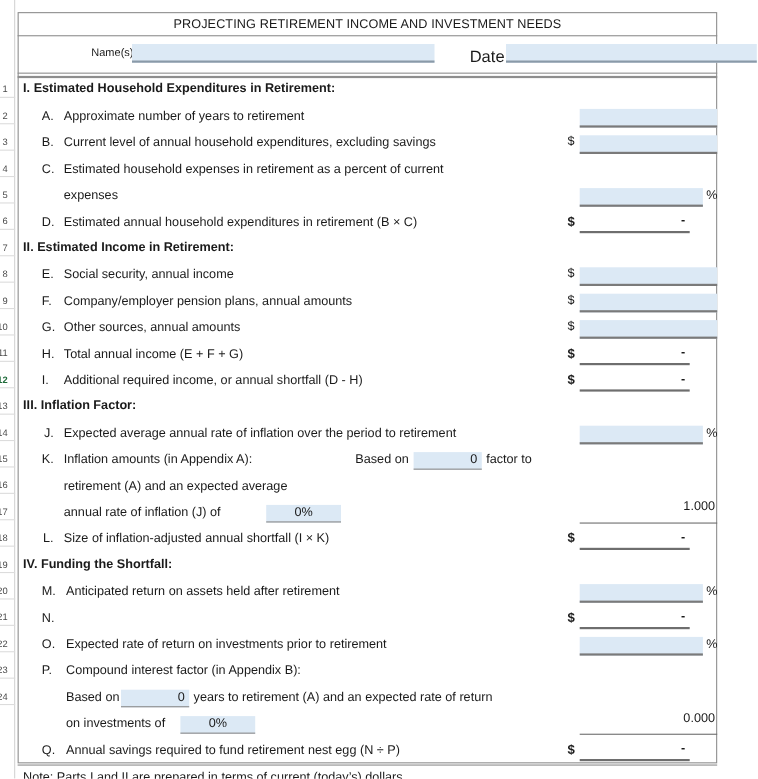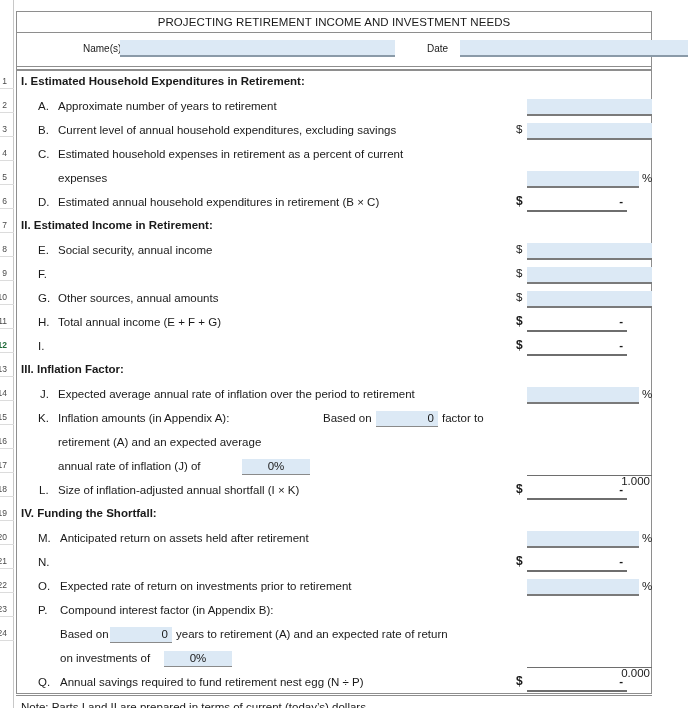--- a/index.html
+++ b/index.html
@@ -131,21 +131,21 @@
     width: 275px;
     height: 17px;
     background: #dce9f5;
     border-bottom: 2px solid #8a9aa8;
     box-sizing: border-box;
   }
   .lbl-date {
     position: absolute;
     left: 411px;
     top: 10px;
-    font-size: 10px;
+    font-size: 15px;
   }
   .fld-date {
     position: absolute;
     left: 444px;
     top: 7px;
     width: 228px;
     height: 17px;
     background: #dce9f5;
     border-bottom: 2px solid #8a9aa8;
     box-sizing: border-box;
@@ -229,21 +229,21 @@
     text-align: right;
   }
   .calc-line {
     position: absolute;
     height: 17px;
     border-bottom: 1.5px solid #6e6e6e;
     box-sizing: border-box;
   }
   .calc-val {
     position: absolute;
-    top: 20px;
+    top: 0;
     font-size: 11.5px;
     text-align: right;
   }
 
   
   .inline-input {
     position: absolute;
     background: #dce9f5;
     border-bottom: 1.5px solid #8a8a8a;
     box-sizing: border-box;
@@ -387,20 +387,21 @@
 
     <div class="row" style="top:168px;">
       <span class="item-letter" style="left:22px;">E.</span>
       <span class="item-text" style="left:42px;">Social security, annual income</span>
       <span class="dollar-mark" style="left:500px;">$</span>
       <div class="input-cell" style="left:511px; top:4px; width:125px;"></div>
     </div>
 
     <div class="row" style="top:192px;">
       <span class="item-letter" style="left:22px;">F.</span>
+      <span class="item-text" style="left:42px;">Company/employer pension plans, annual amounts</span>
       <span class="dollar-mark" style="left:500px;">$</span>
       <div class="input-cell" style="left:511px; top:4px; width:125px;"></div>
     </div>
 
     <div class="row" style="top:216px;">
       <span class="item-letter" style="left:22px;">G.</span>
       <span class="item-text" style="left:42px;">Other sources, annual amounts</span>
       <span class="dollar-mark" style="left:500px;">$</span>
       <div class="input-cell" style="left:511px; top:4px; width:125px;"></div>
     </div>
@@ -408,20 +409,21 @@
     <div class="row" style="top:240px;">
       <span class="item-letter" style="left:22px;">H.</span>
       <span class="item-text" style="left:42px;">Total annual income (E + F + G)</span>
       <span class="dollar-bold" style="left:500px;">$</span>
       <div class="total-line" style="left:511px; top:4px; width:100px;"></div>
       <span class="total-val" style="left:575px; width:32px;">-</span>
     </div>
 
     <div class="row" style="top:264px;">
       <span class="item-letter" style="left:22px;">I.</span>
+      <span class="item-text" style="left:42px;">Additional required income, or annual shortfall (D - H)</span>
       <span class="dollar-bold" style="left:500px;">$</span>
       <div class="total-line" style="left:511px; top:4px; width:100px;"></div>
       <span class="total-val" style="left:575px; width:32px;">-</span>
     </div>
 
     <div class="row" style="top:288px;">
       <span class="sec-head">III.  Inflation Factor:</span>
     </div>
 
     <div class="row" style="top:312px;">

